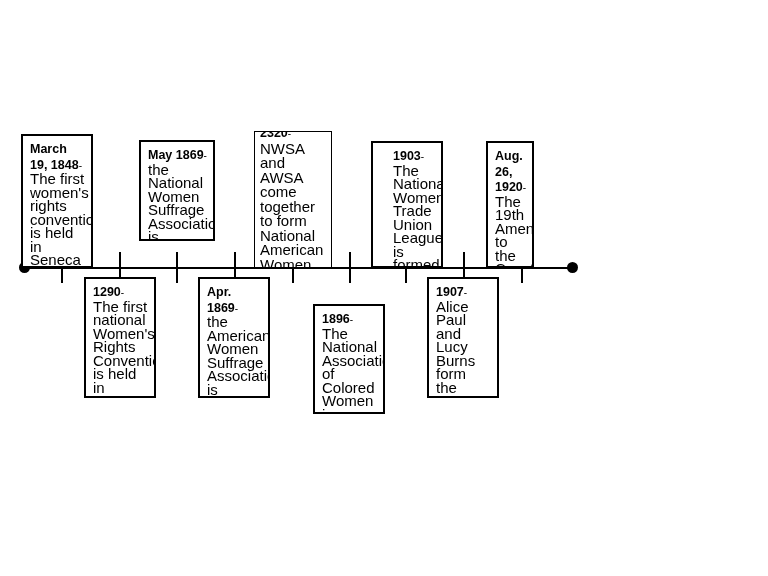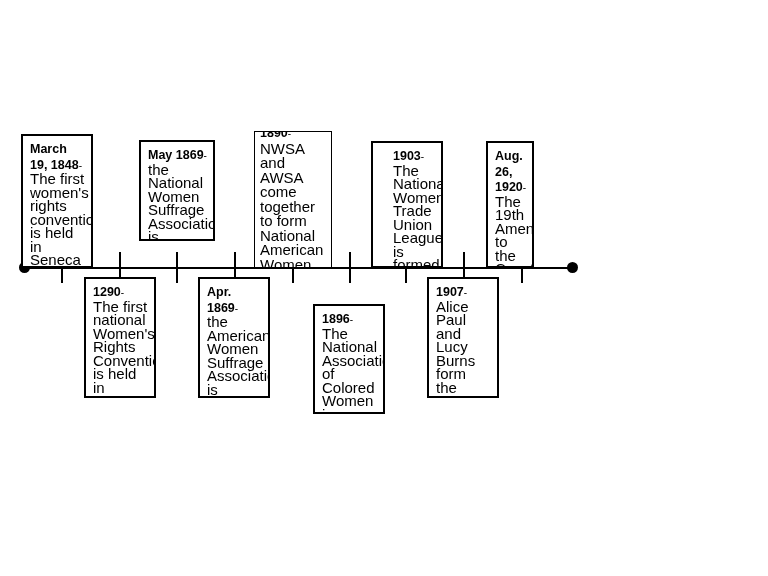--- a/index.html
+++ b/index.html
@@ -95,21 +95,21 @@
 
   <div class="event-box" style="left:139px;top:140px;width:76px;height:101px;">
     <div class="ev-inner">
       <span class="ev-date">May 1869</span><span class="ev-dash">-</span>
       <span class="ev-text"> the National Women Suffrage Association is formed (NWSA)</span>
     </div>
   </div>
 
   <div class="event-box thin" style="left:254px;top:131px;width:78px;height:137px;">
     <div class="ev-inner tight nudge">
-      <span class="ev-date">1890</span><span class="ev-dash">-</span>
+      <span class="ev-date">2320</span><span class="ev-dash">-</span>
       <span class="ev-text">NWSA and AWSA come together to form National American Women Suffrage Association</span>
     </div>
   </div>
 
   <div class="event-box" style="left:371px;top:141px;width:72px;height:127px;padding-left:13px;">
     <div class="ev-inner">
       <span class="ev-date">1903</span><span class="ev-dash">-</span>
       <span class="ev-text">The National Women's Trade Union League is formed</span>
     </div>
   </div>

